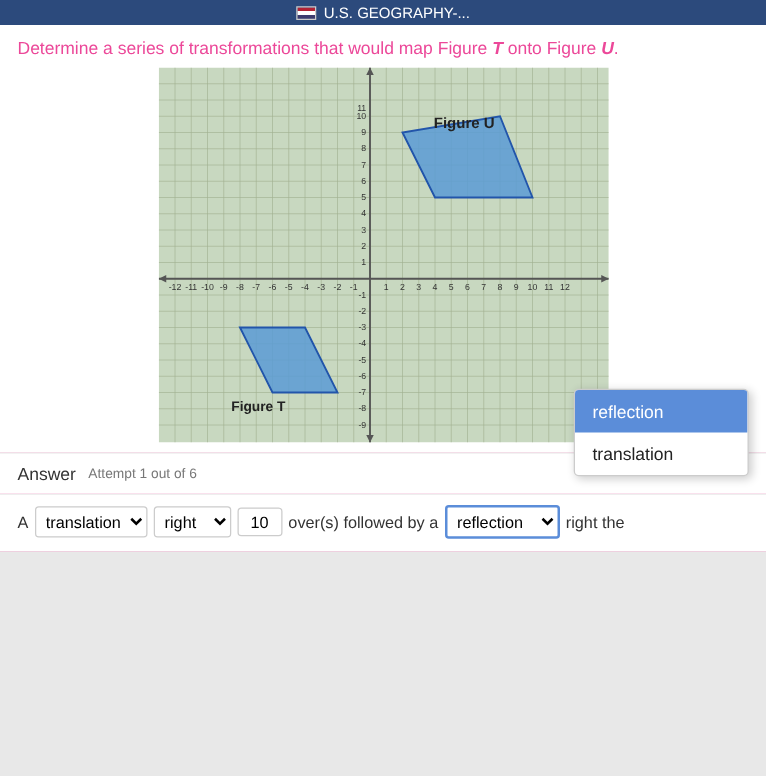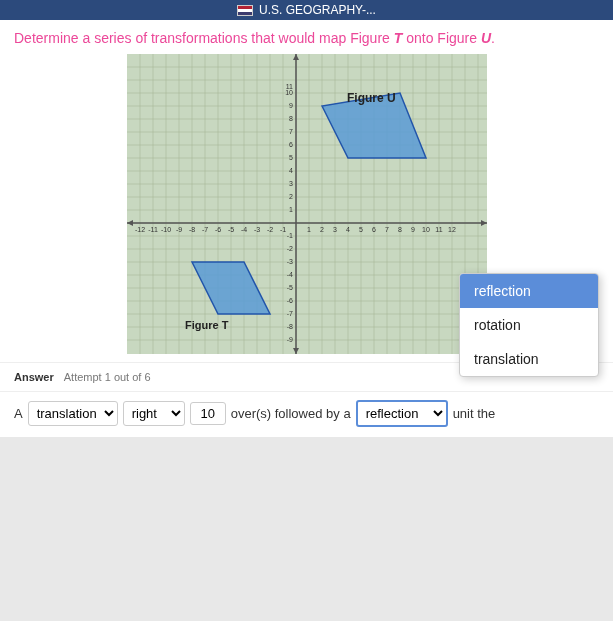--- a/index.html
+++ b/index.html
@@ -61,22 +61,22 @@
       padding: 8px 14px;
       border-top: 1px solid #eee;
       display: flex;
       align-items: center;
       gap: 6px;
       flex-wrap: wrap;
       font-size: 13px;
       color: #333;
     }
     .answer-label {
-      font-weight: bold;
-      font-size: 11px;
+      font-weight: normal;
+      font-size: 14px;
       text-align: right;
     }
     .attempt-text {
       font-size: 11px;
       color: #777;
       margin-left: 4px;
     }
 
     .answer-row {
       display: flex;
@@ -302,23 +302,20 @@
   </div>
 </div>
 
 <div class="answer-wrapper">
 
   <div class="dropdown-menu-popup">
     <div class="dropdown-menu-item active">
       <span>reflection</span>
     </div>
     <div class="dropdown-menu-item">
-      <span>rotation</span>
-    </div>
-    <div class="dropdown-menu-item">
       <span>translation</span>
     </div>
   </div>
 
   <div class="answer-section">
     <span class="answer-label">Answer</span>
     <span class="attempt-text">Attempt 1 out of 6</span>
   </div>
 
   <div class="answer-section" style="padding-top:4px; padding-bottom:10px; flex-wrap:wrap; gap:5px;">
@@ -343,16 +340,16 @@
       <span class="followed-text">over(s) followed by a</span>
 
       <div class="dropdown-highlight">
         <select>
           <option value="reflection">reflection</option>
           <option value="rotation">rotation</option>
           <option value="translation">translation</option>
         </select>
       </div>
 
-      <span class="followed-text">unit the</span>
+      <span class="followed-text">right the</span>
     </div>
   </div>
 </div>
 
 </body></html>

